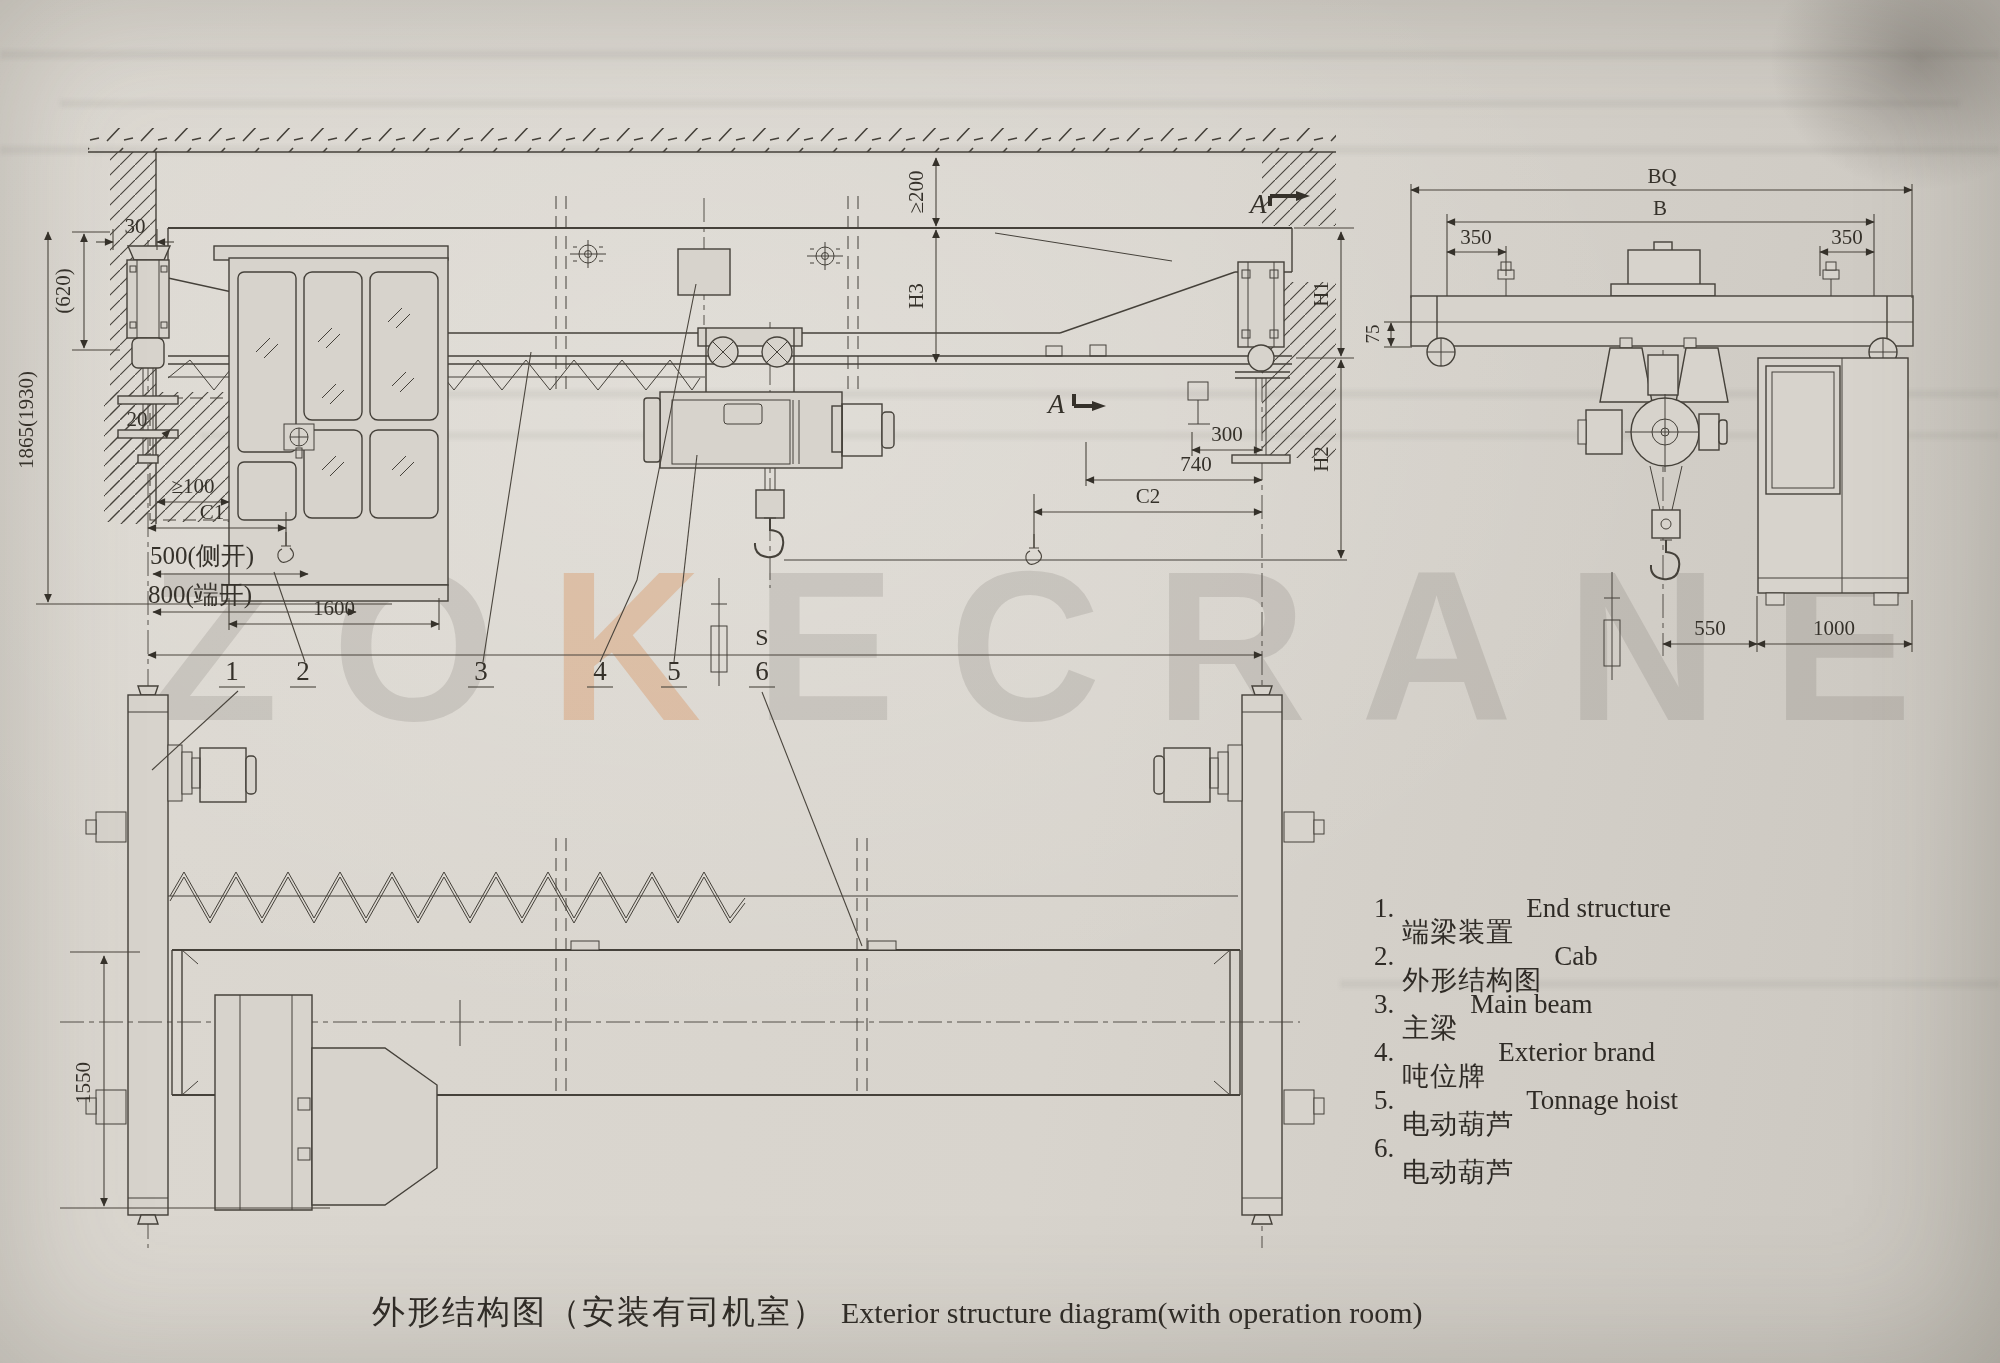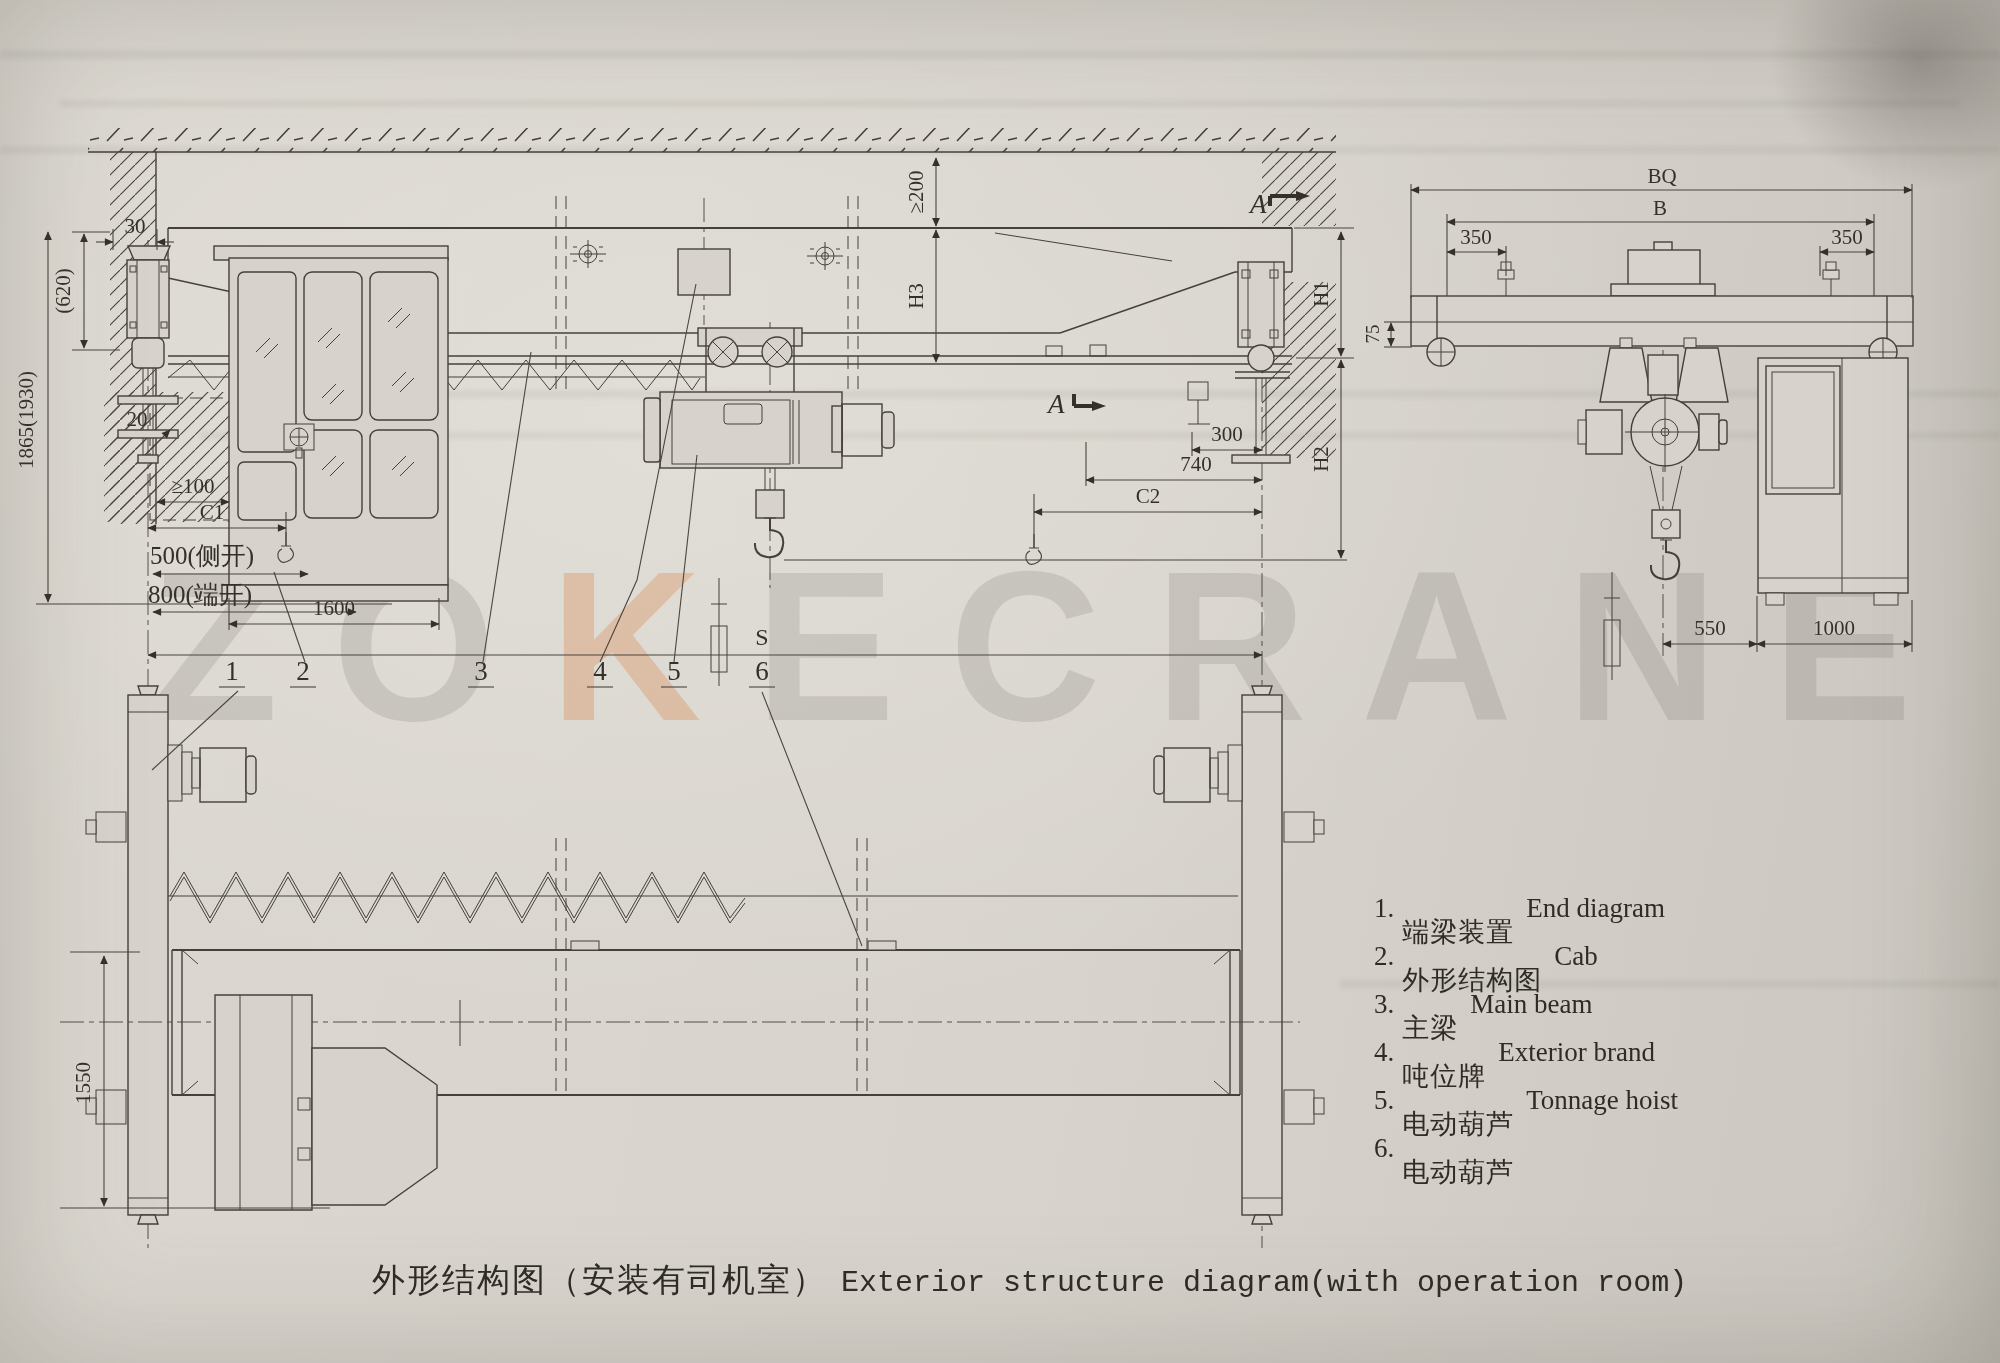--- a/index.html
+++ b/index.html
@@ -27,21 +27,21 @@
   .cl{stroke-dasharray:24 5 5 5;stroke-width:.9;}
   text{font-family:"Liberation Serif","DejaVu Serif",serif;fill:#35312a;}
   .d{font-size:21px;}
   .dz{font-size:25px;}
   .co{font-size:27px;}
   .sec{font-size:27px;font-style:italic;}
   .legend{position:absolute;left:1374px;top:884px;color:#2f2b26;}
   .legend-item{height:48px;display:flex;align-items:center;font-size:27px;white-space:nowrap;}
   .legend-item .num{margin-right:8px;}
   .legend-item .zh{margin-right:12px;letter-spacing:1px;margin-top:48px;}
-  .caption{position:absolute;left:372px;top:1258px;color:#2f2b26;white-space:nowrap;font-family:Liberation Mono, monospace;}
+  .caption{position:absolute;left:372px;top:1290px;color:#2f2b26;white-space:nowrap;}
   .caption .zh{font-size:33px;letter-spacing:2px;}
   .caption .en{font-size:30px;margin-left:14px;}
 </style>
 </head>
 <body>
 
 <div class="page">
 
   <div class="bleed" style="left:0;top:50px;width:2000px;height:9px;"></div>
   <div class="bleed" style="left:60px;top:100px;width:1900px;height:7px;"></div>
@@ -488,21 +488,21 @@
         <line class="dm" x1="1757" y1="644" x2="1912" y2="644" marker-start="url(#ar)" marker-end="url(#ar)"></line>
         <text class="d" x="1834" y="635" text-anchor="middle">1000</text>
       </g>
     </g>
   </svg>
 
   <div class="legend">
     <div class="legend-item">
         <span class="num">1.</span>
         <span class="zh">端梁装置</span>
-        <span class="en">End diagram</span>
+        <span class="en">End structure</span>
       </div>
     <div class="legend-item">
         <span class="num">2.</span>
         <span class="zh">外形结构图</span>
         <span class="en">Cab</span>
       </div>
     <div class="legend-item">
         <span class="num">3.</span>
         <span class="zh">主梁</span>
         <span class="en">Main beam</span>

